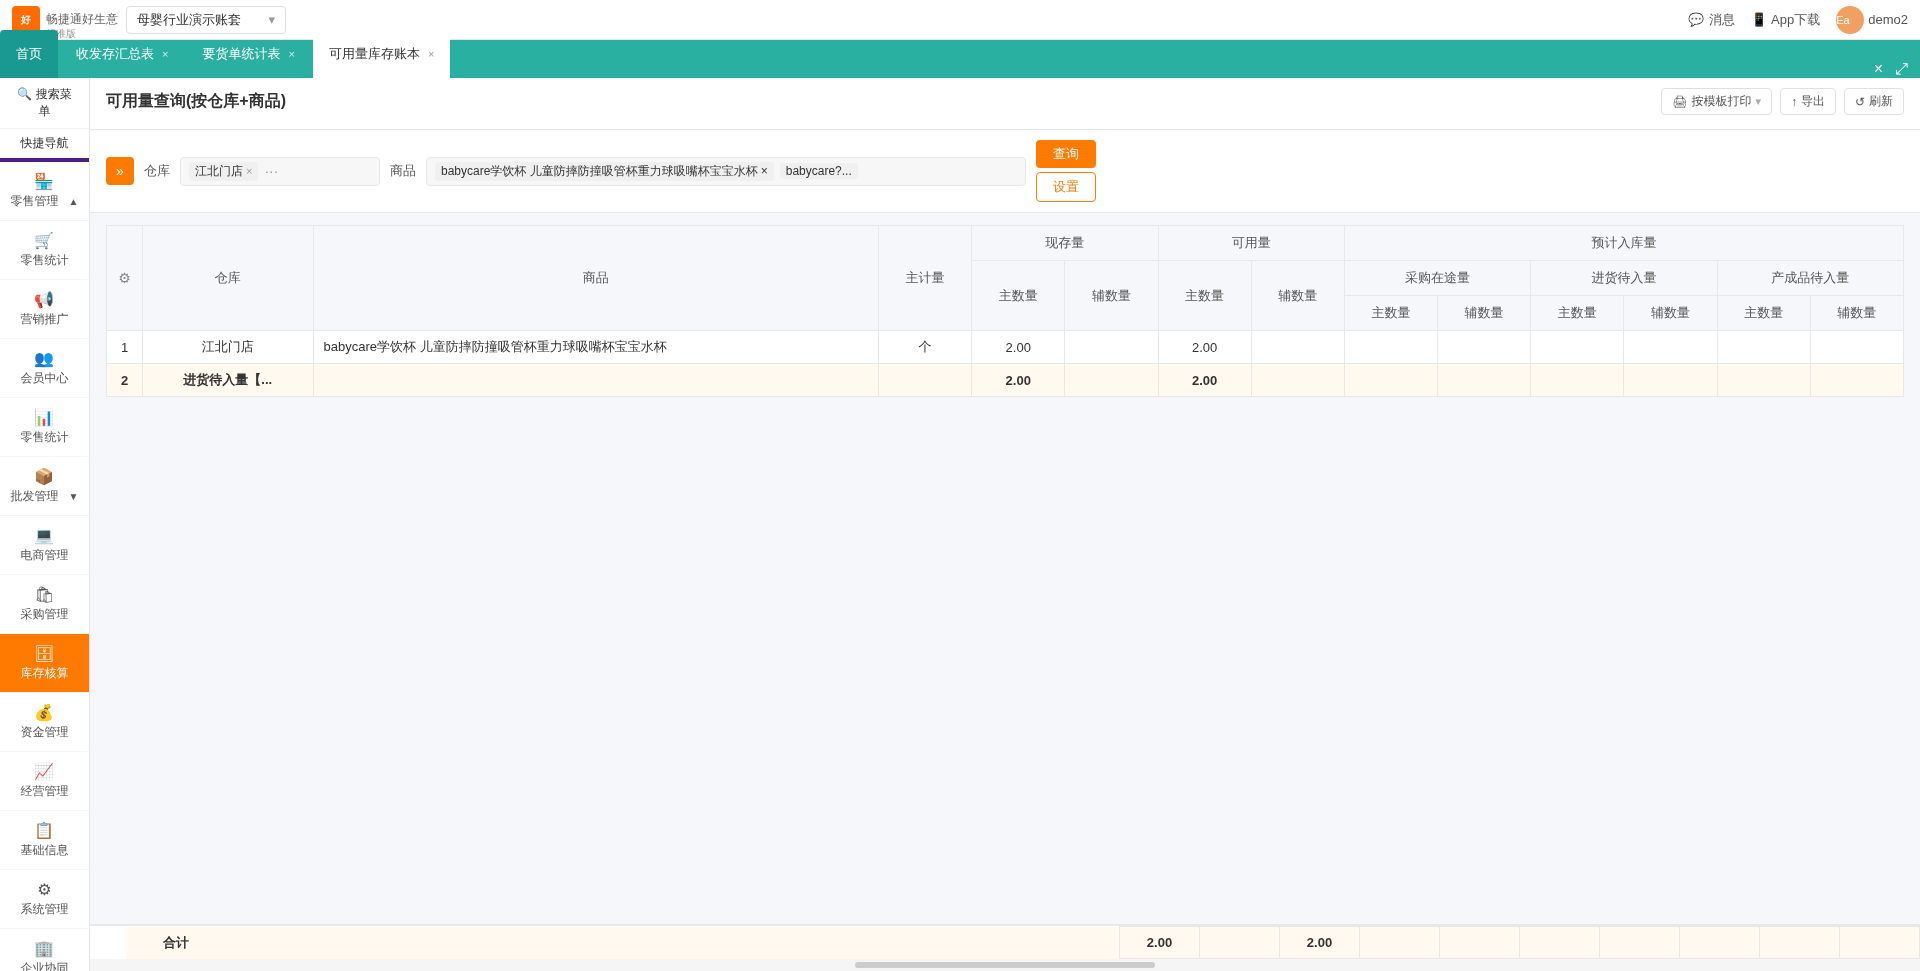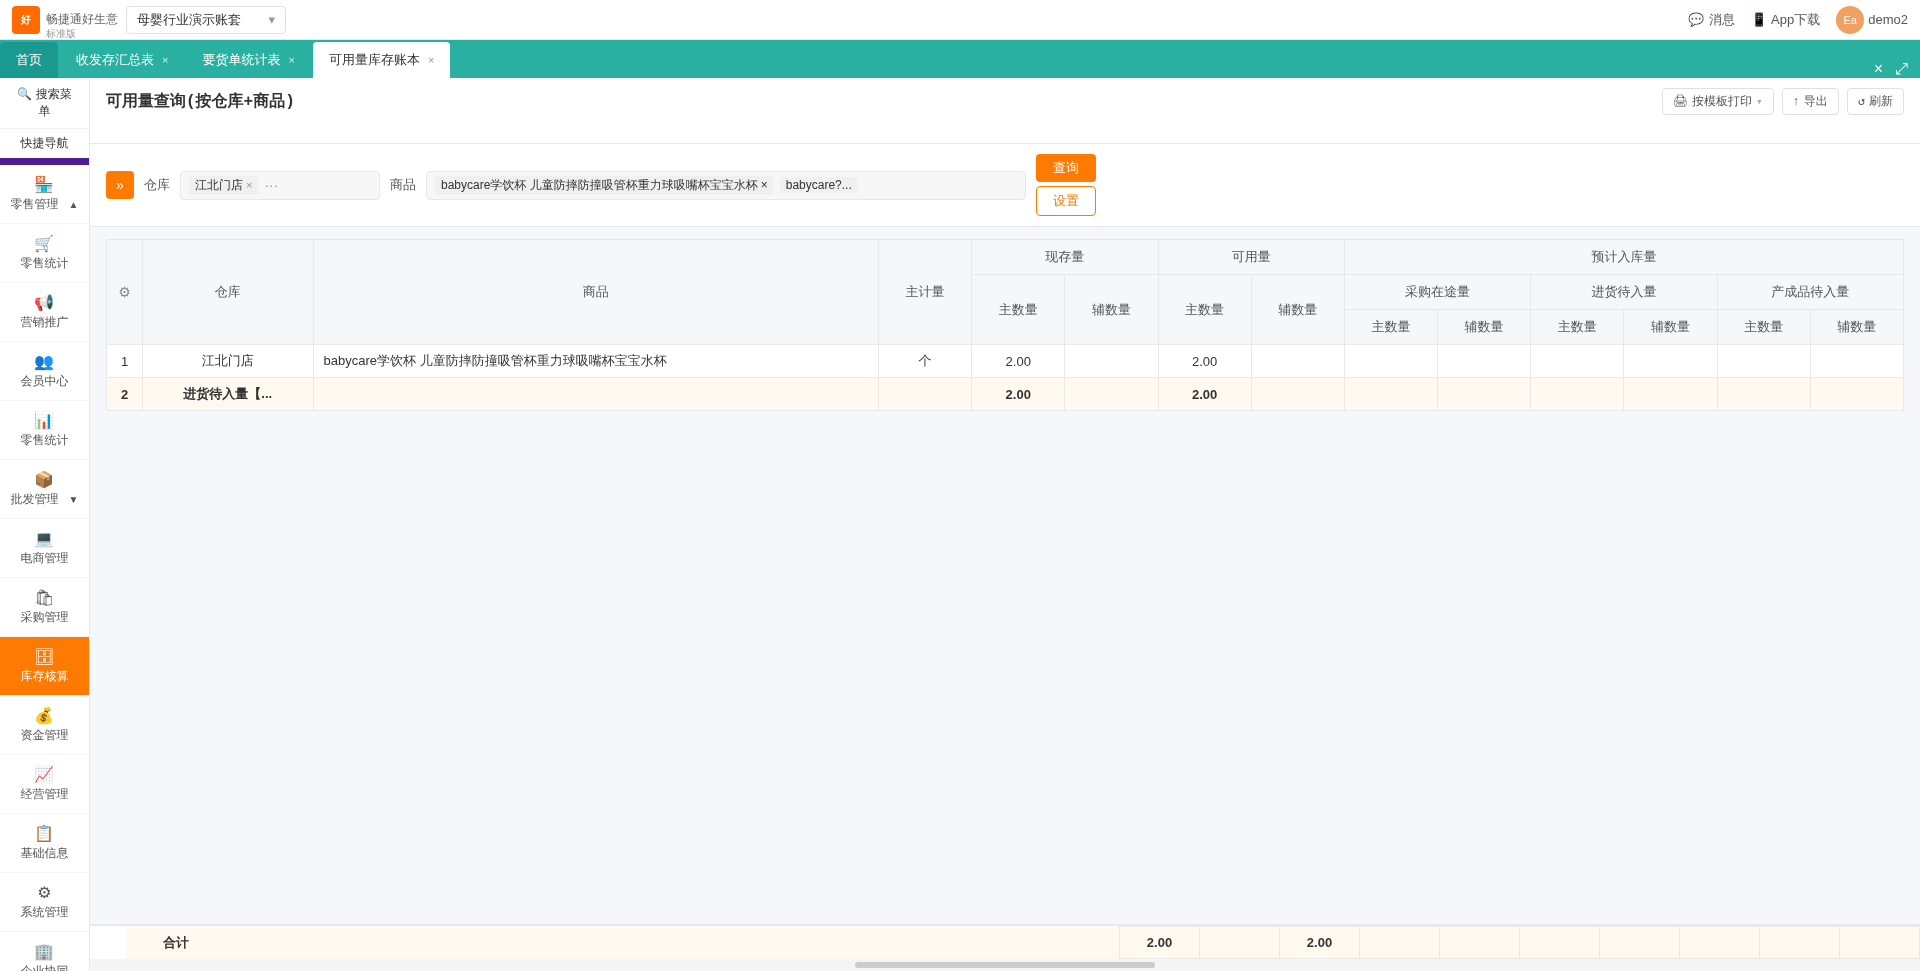--- a/index.html
+++ b/index.html
@@ -74,38 +74,38 @@
       color: #555;
       font-size: 13px;
     }
     .avatar-circle {
       width: 28px;
       height: 28px;
       border-radius: 50%;
       background: #f0a060;
       display: flex;
       align-items: center;
-      justify-content: center;
+      justify-content: flex-start;
       color: #fff;
       font-size: 11px;
       overflow: hidden;
     }
 
     
     .tab-bar {
       height: 38px;
       background: #2ab0a0;
       display: flex;
       align-items: flex-end;
       padding: 0 0 0 0;
       flex-shrink: 0;
       position: relative;
     }
     .tab-item {
-      height: 36px;
+      height: 48px;
       padding: 0 16px;
       display: flex;
       align-items: center;
       gap: 6px;
       cursor: pointer;
       font-size: 13px;
       color: #fff;
       background: transparent;
       border-radius: 4px 4px 0 0;
       margin-right: 2px;
@@ -164,21 +164,21 @@
       cursor: pointer;
       border-bottom: 1px solid #f0f0f0;
       text-align: center;
     }
     .sidebar-nav {
       padding: 6px 0;
       font-size: 12px;
       color: #333;
       cursor: pointer;
       text-align: center;
-      border-bottom: 7px solid #4c1d95;
+      border-bottom: 4px solid #4c1d95;
     }
     .sidebar-item {
       display: flex;
       flex-direction: column;
       align-items: center;
       padding: 10px 4px;
       cursor: pointer;
       color: #555;
       font-size: 12px;
       text-align: center;
@@ -208,26 +208,25 @@
       flex: 1;
       display: flex;
       flex-direction: column;
       overflow: hidden;
       background: #f5f7fa;
     }
 
     
     .page-header {
       background: #fff;
-      padding: 10px 16px 18px;
+      padding: 10px 16px 4px;
       border-bottom: 1px solid #e8e8e8;
       display: flex;
       align-items: center;
       justify-content: space-between;
-      font-family: Liberation Mono, monospace;
     }
     .page-title {
       font-size: 16px;
       font-weight: 600;
       color: #333;
       padding-bottom: 10px;
     }
     .page-header-actions {
       display: flex;
       align-items: center;

